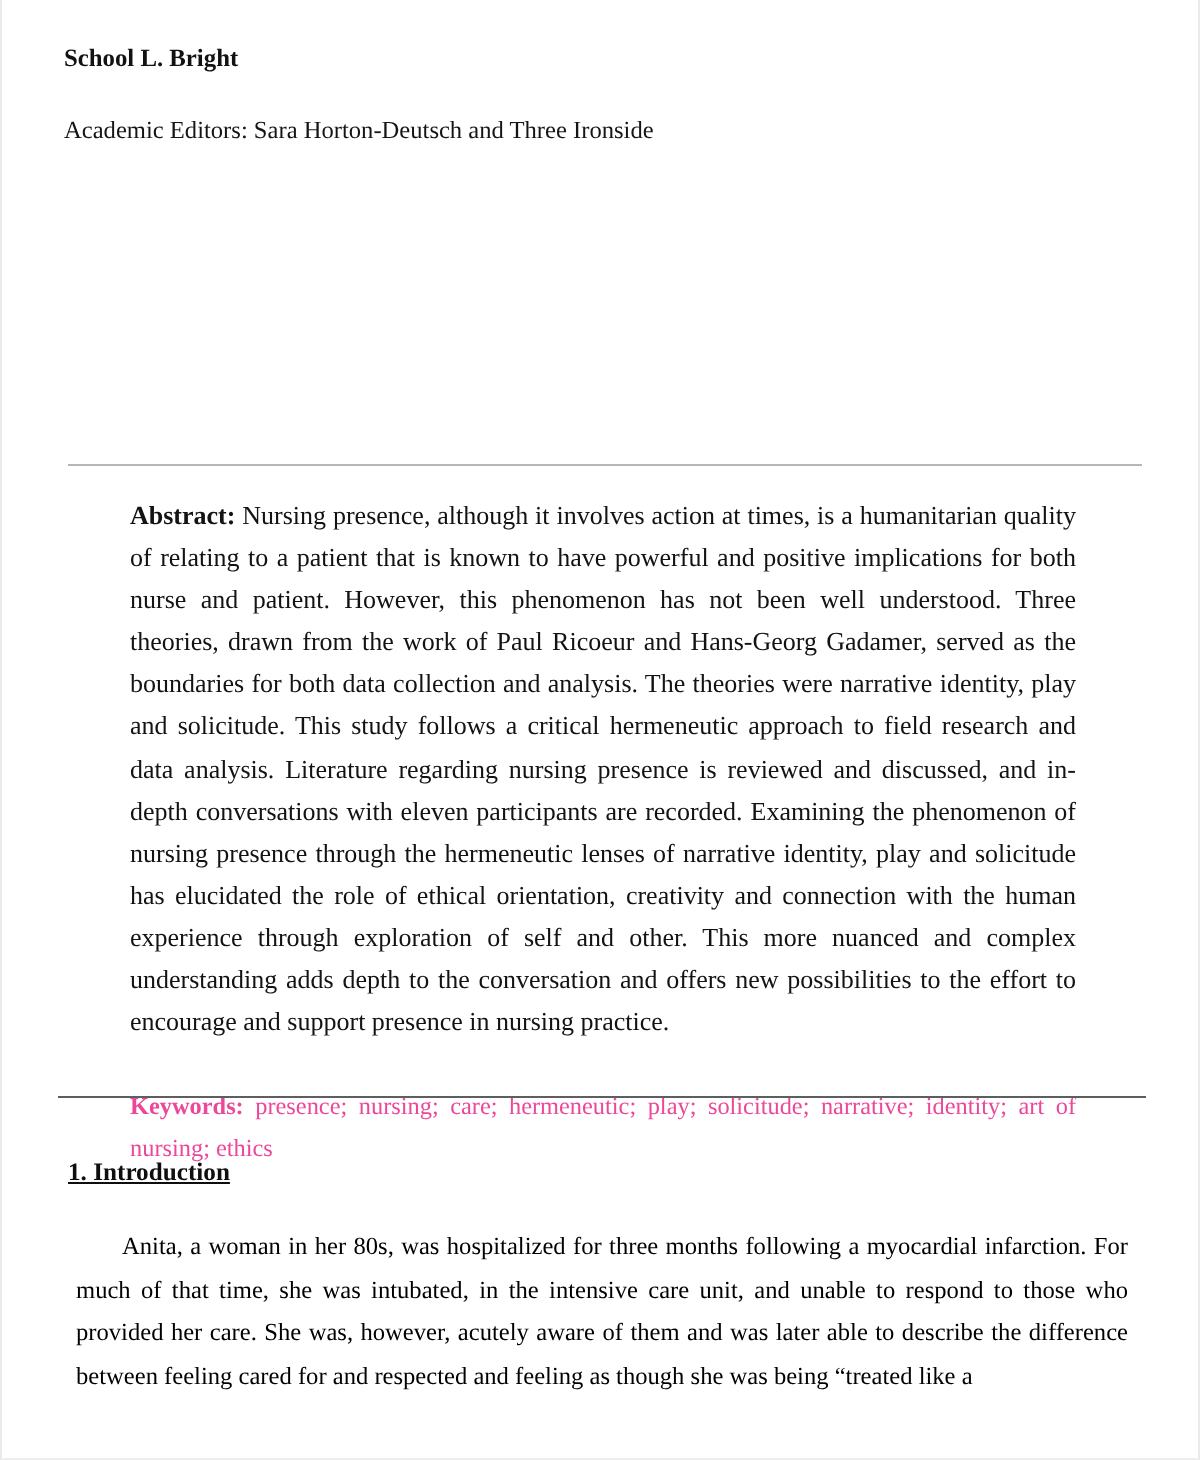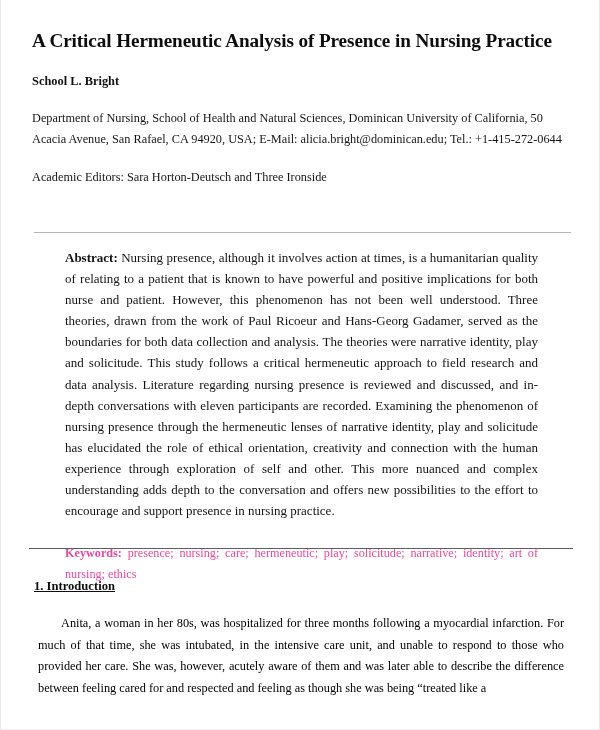--- a/index.html
+++ b/index.html
@@ -144,25 +144,23 @@
     margin: 4px;
     color: #000000;
   }
 </style>
 </head>
 <body>
 
 <div class="page">
 
   <div class="inner">
-    <h1 class="title">A Critical Hermeneutic Analysis of Presence in Nursing Practice</h1>
 
     <p class="author">School L. Bright</p>
 
-    <p class="affiliation">Department of Nursing, School of Health and Natural Sciences, Dominican University of California, 50 Acacia Avenue, San Rafael, CA 94920, USA; E-Mail: alicia.bright@dominican.edu; Tel.: +1-415-272-0644</p>
 
     <p class="editors">Academic Editors: Sara Horton-Deutsch and Three Ironside</p>
 
   </div>
 
   <div class="rule-top"></div>
 
   <div class="abstract-block">
     <p class="abstract"><b class="bold">Abstract:</b> <span>Nursing presence, although it involves action at times, is a humanitarian quality of relating to a patient that is known to have powerful and positive implications for both nurse and patient. However, this phenomenon has not been well understood. Three theories, drawn from the work of Paul Ricoeur and Hans-Georg Gadamer, served as the boundaries for both data collection and analysis. The theories were narrative identity, play and solicitude. This study follows a critical hermeneutic approach to field research and data analysis. Literature regarding nursing presence is reviewed and discussed, and in-depth conversations with eleven participants are recorded. Examining the phenomenon of nursing presence through the hermeneutic lenses of narrative identity, play and solicitude has elucidated the role of ethical orientation, creativity and connection with the human experience through exploration of self and other. This more nuanced and complex understanding adds depth to the conversation and offers new possibilities to the effort to encourage and support presence in nursing practice.</span></p>
 

